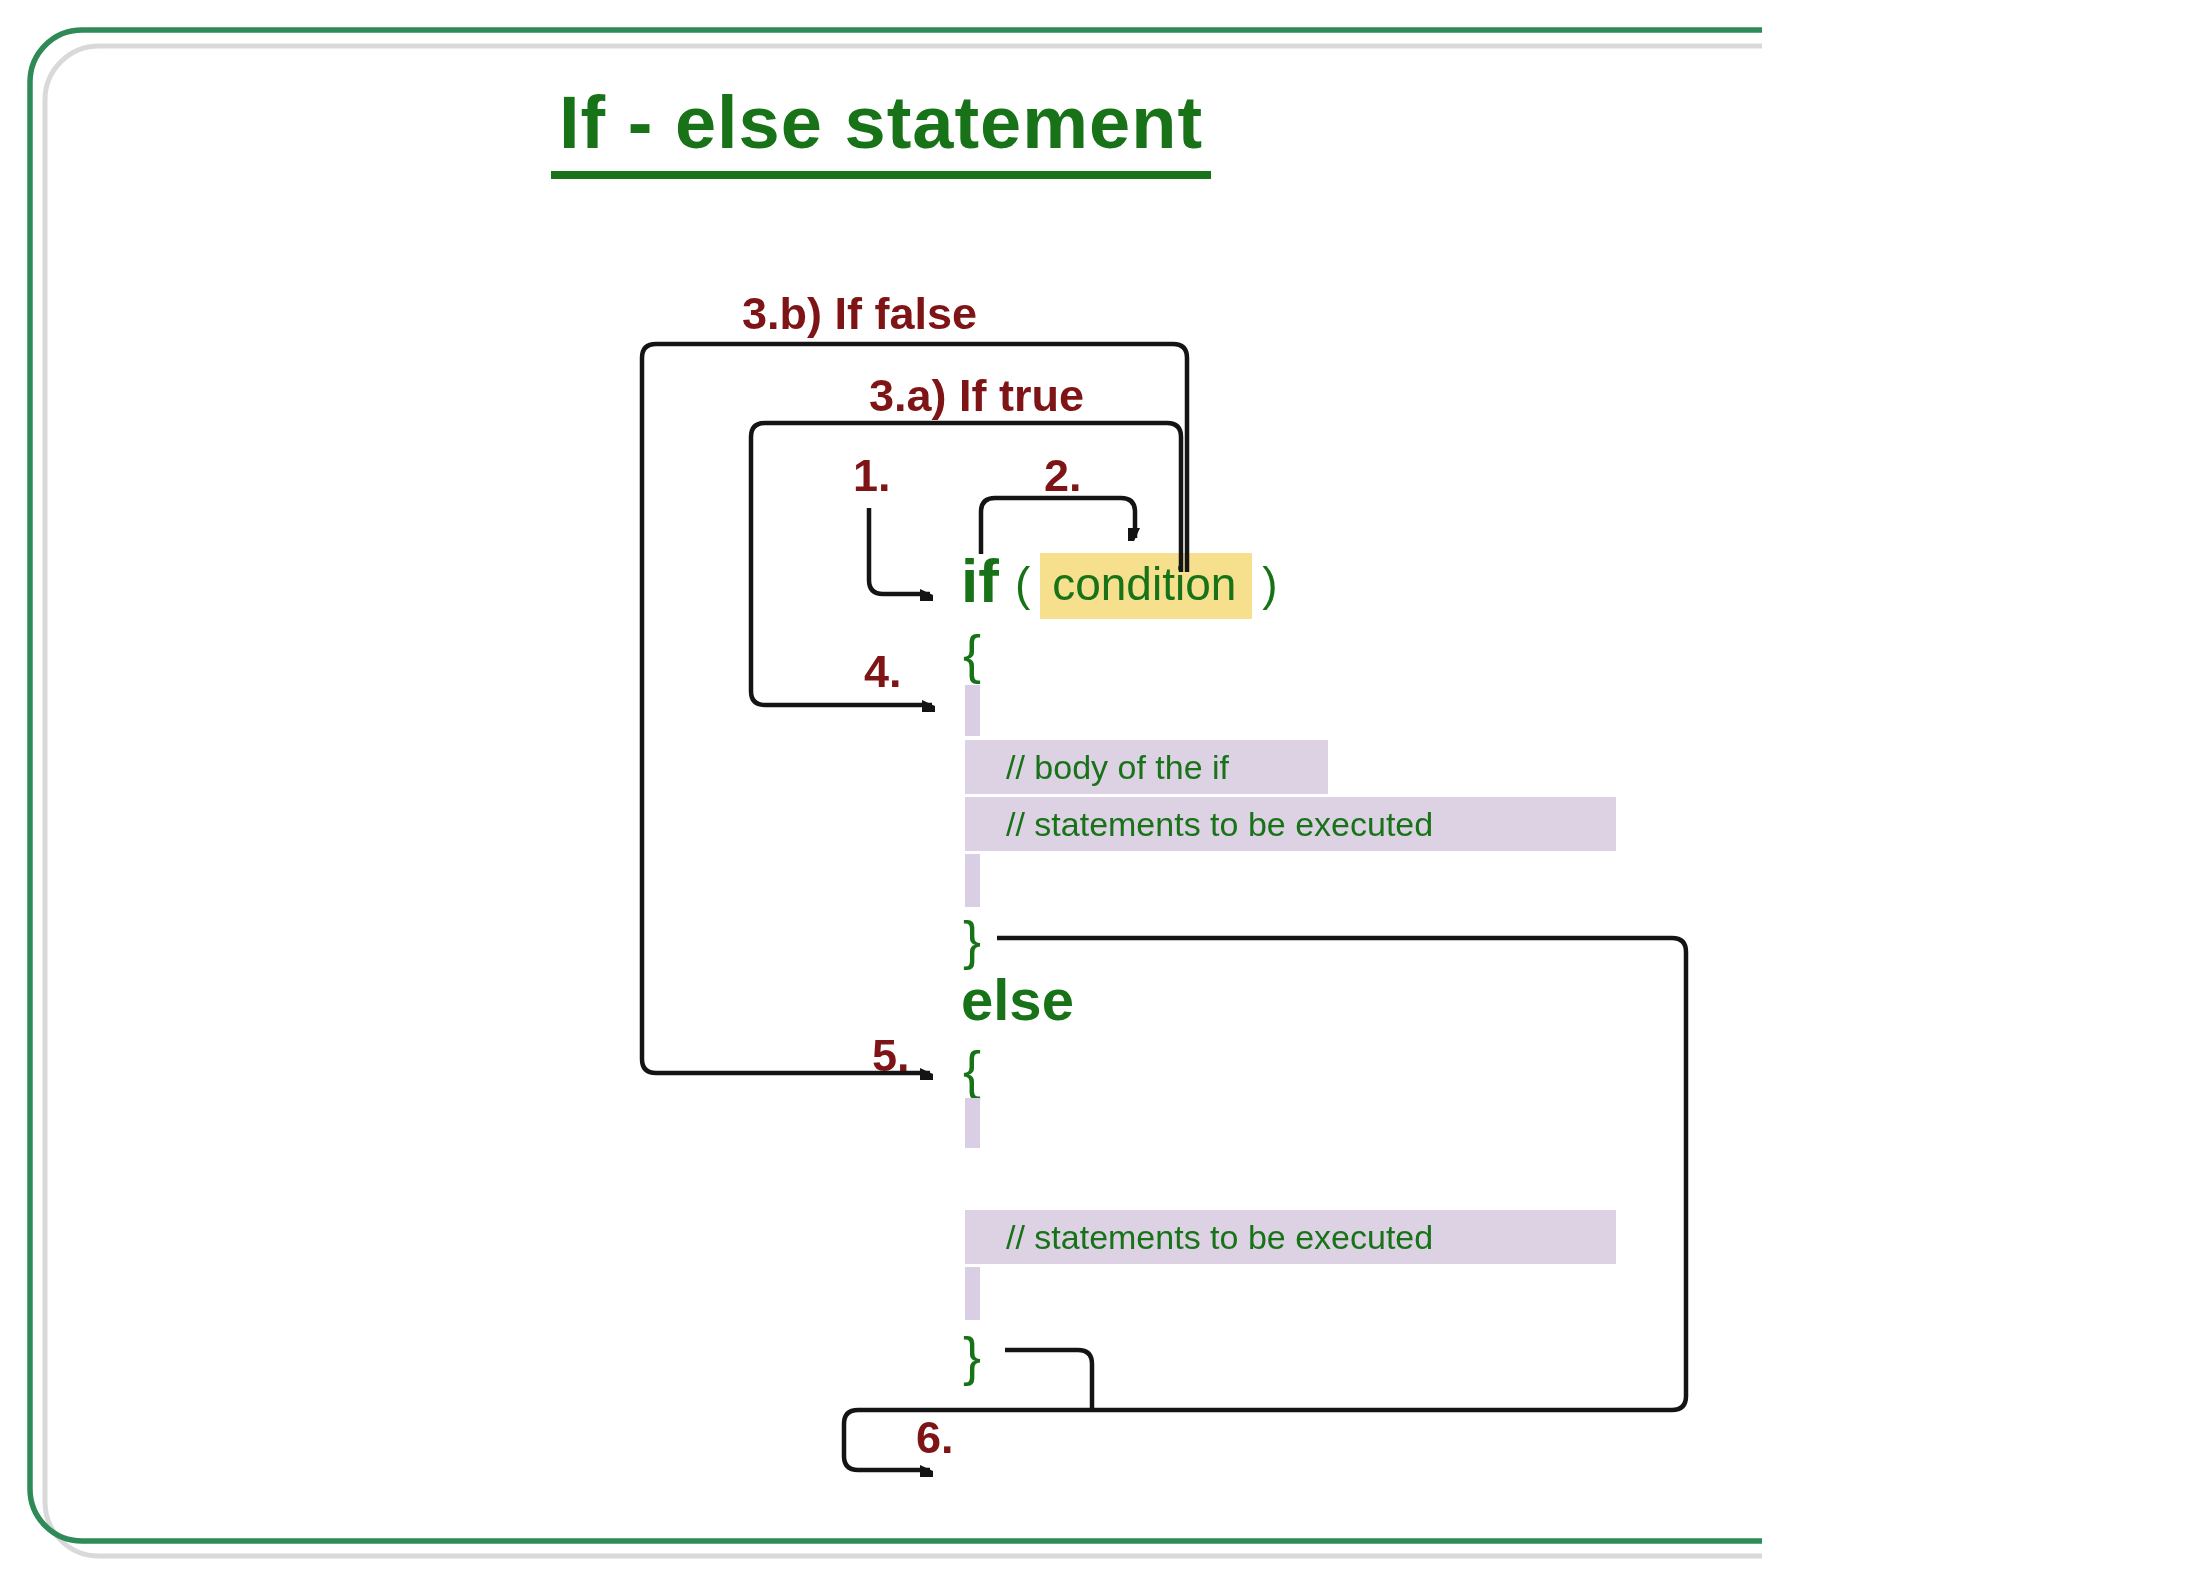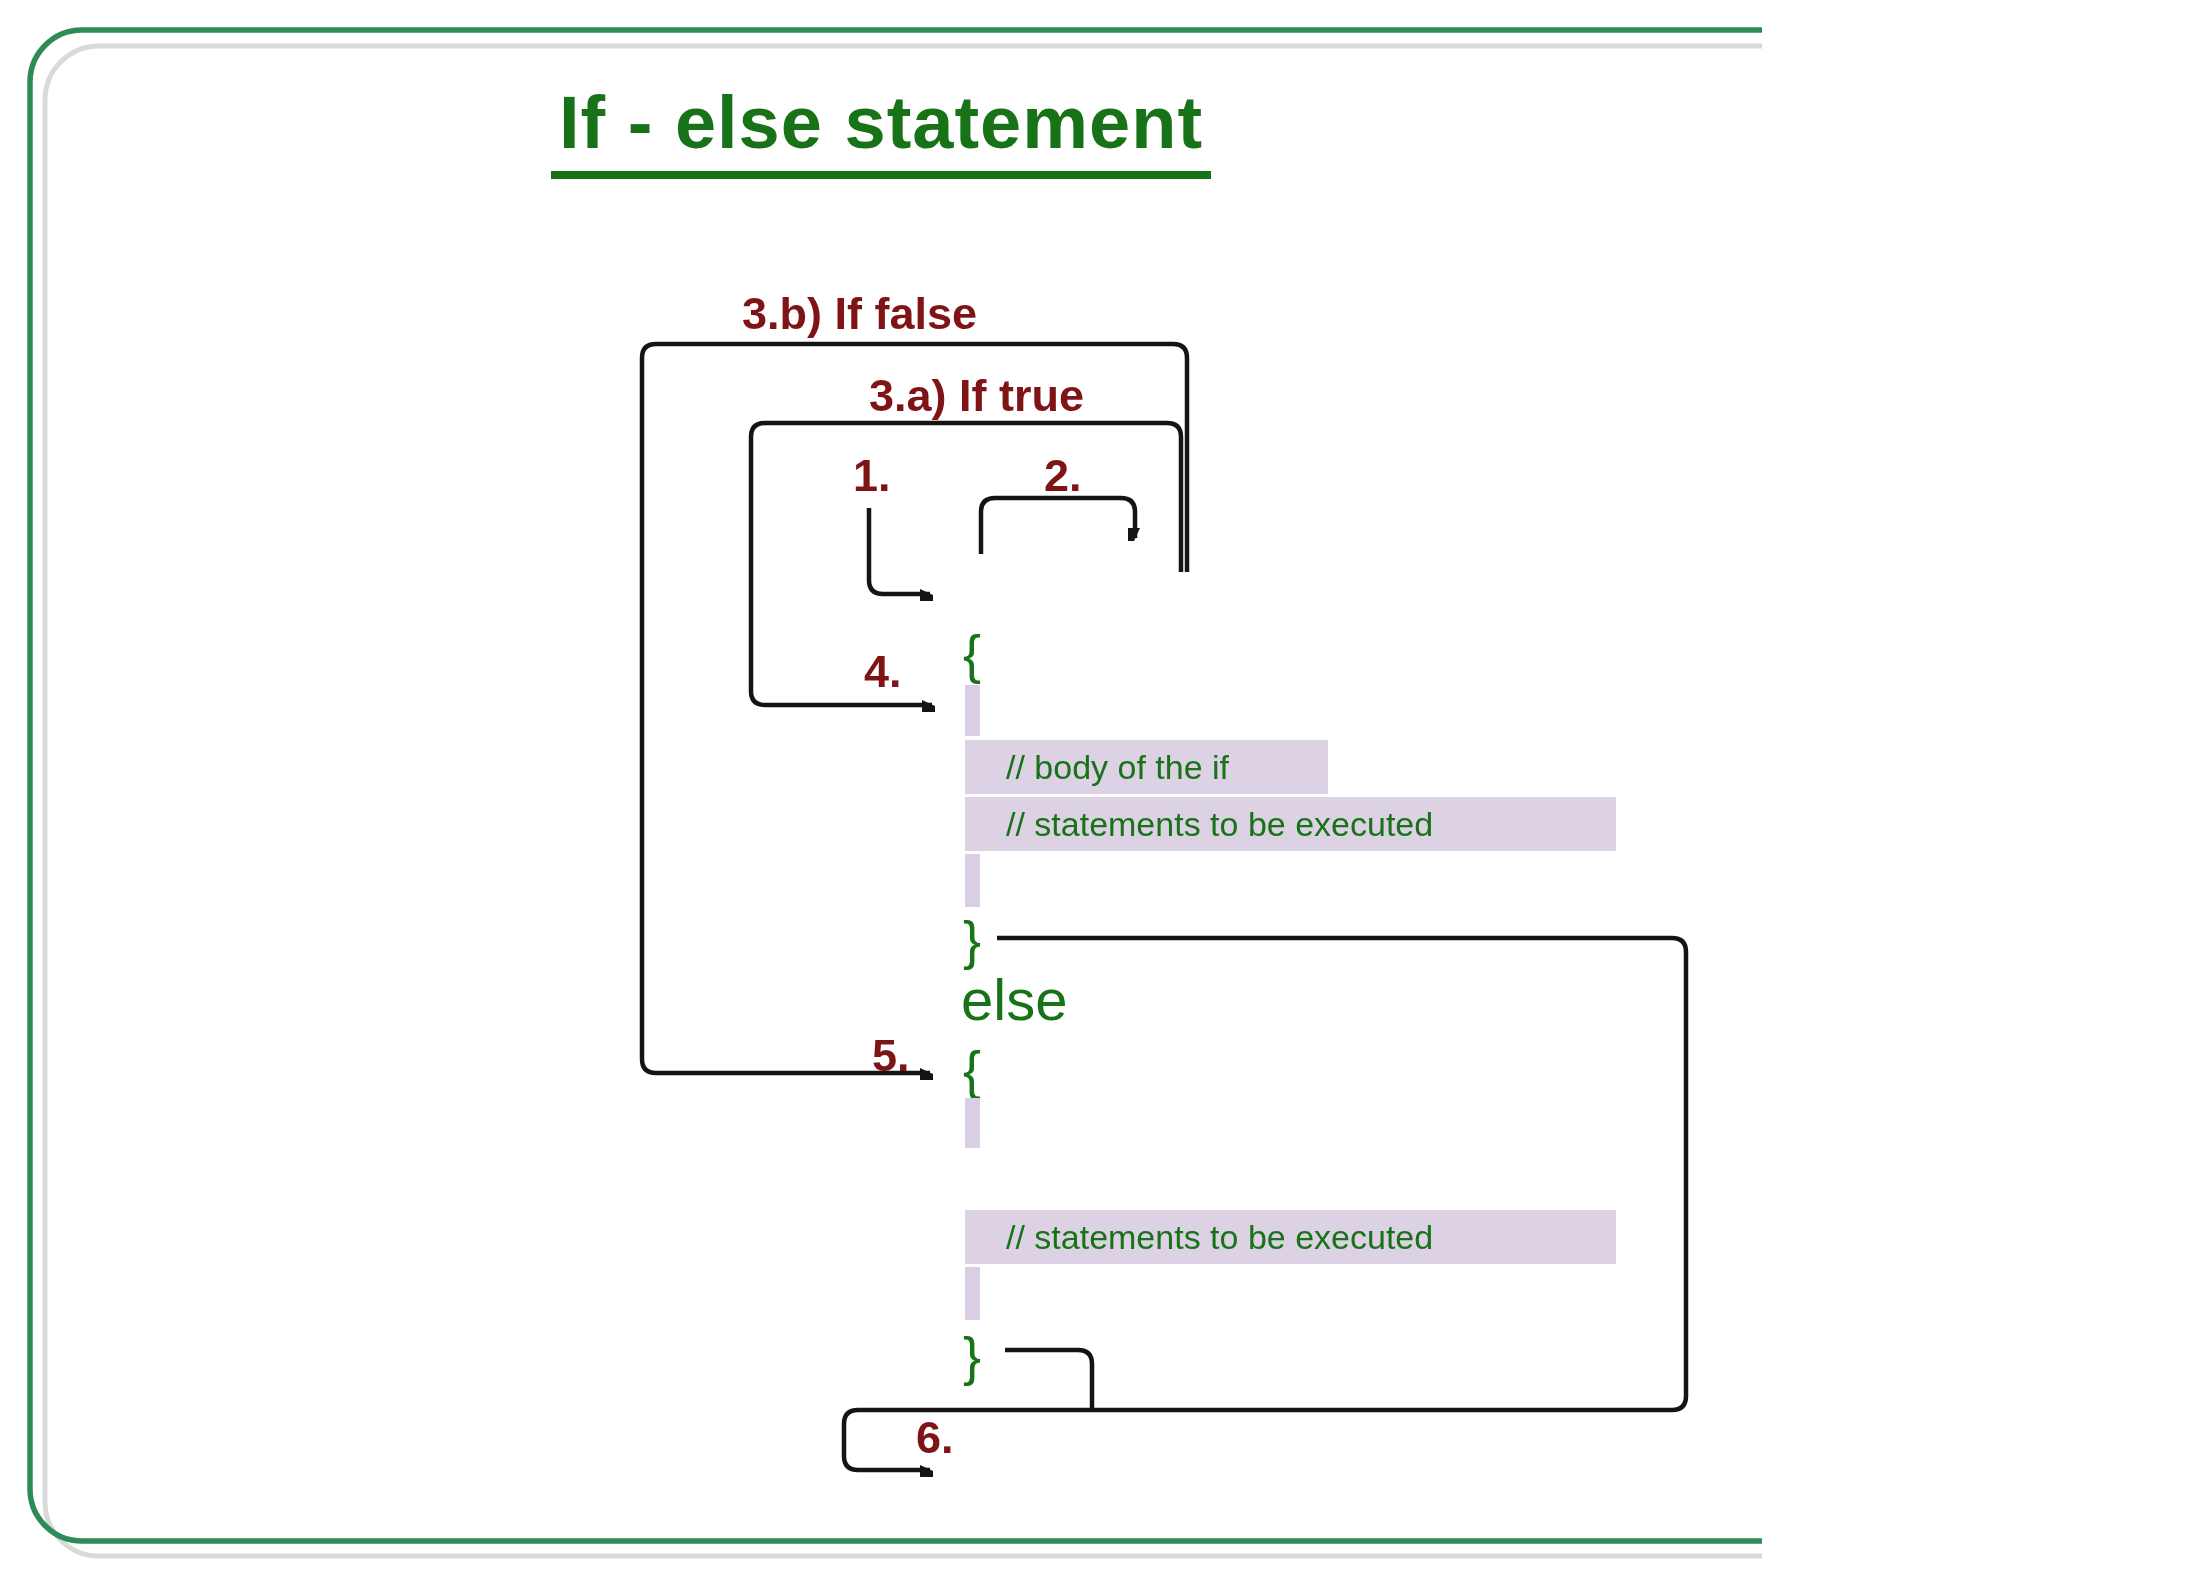--- a/index.html
+++ b/index.html
@@ -36,21 +36,21 @@
   .code{color:var(--green-text);position:absolute;white-space:nowrap;}
   .if-line{left:961px;top:550px;font-size:46px;line-height:62px;}
   .kw-if{font-size:62px;font-weight:bold;margin-right:12px;vertical-align:-2px;}
   .paren{margin:0 4px;}
   .cond{background:var(--yellow-hl);padding:5px 16px 9px 12px;margin:0 6px;}
   .brace{font-size:54px;line-height:60px;left:963px;}
   .brace-if-open{top:624px;}
   .brace-if-close{top:910px;}
   .brace-else-open{top:1040px;}
   .brace-else-close{top:1326px;}
-  .kw-else{left:961px;top:966px;font-size:58px;font-weight:normal;}
+  .kw-else{left:961px;top:966px;font-size:58px;font-weight:bold;}
   .cursor{position:absolute;left:965px;width:15px;background:#d9cee3;}
   .cur-1{top:685px;height:51px;}
   .cur-2{top:854px;height:53px;}
   .cur-3{top:1098px;height:50px;}
   .cur-4{top:1267px;height:53px;}
   .hl-line{
     position:absolute;left:965px;height:54px;background:var(--lavender-hl);
     display:flex;align-items:center;padding-left:41px;box-sizing:border-box;
     font-size:34px;color:var(--green-text);white-space:nowrap;
   }
@@ -81,20 +81,23 @@
   </div>
 
   <div class="step lbl-3b">3.b) If false</div>
   <div class="step lbl-3a">3.a) If true</div>
   <div class="step lbl-1">1.</div>
   <div class="step lbl-2">2.</div>
   <div class="step lbl-4">4.</div>
   <div class="step lbl-5">5.</div>
   <div class="step lbl-6">6.</div>
 
+  <div class="code if-line">
+    <span class="kw-if">if</span><span class="paren">(</span><span class="cond">condition</span><span class="paren">)</span>
+  </div>
 
   <div class="code brace brace-if-open">{</div>
   <div class="cursor cur-1"></div>
   <div class="hl-line hl-if-1">
     <span>// body of the if</span>
   </div>
   <div class="hl-line hl-if-2">
     <span>// statements to be executed</span>
   </div>
   <div class="cursor cur-2"></div>

